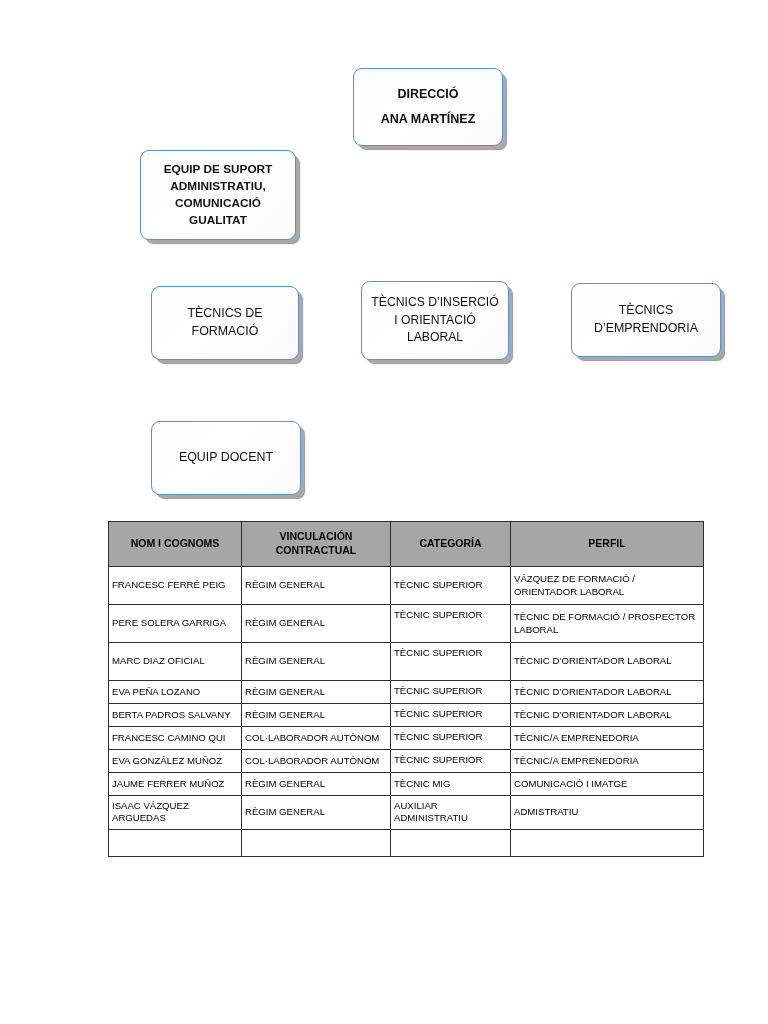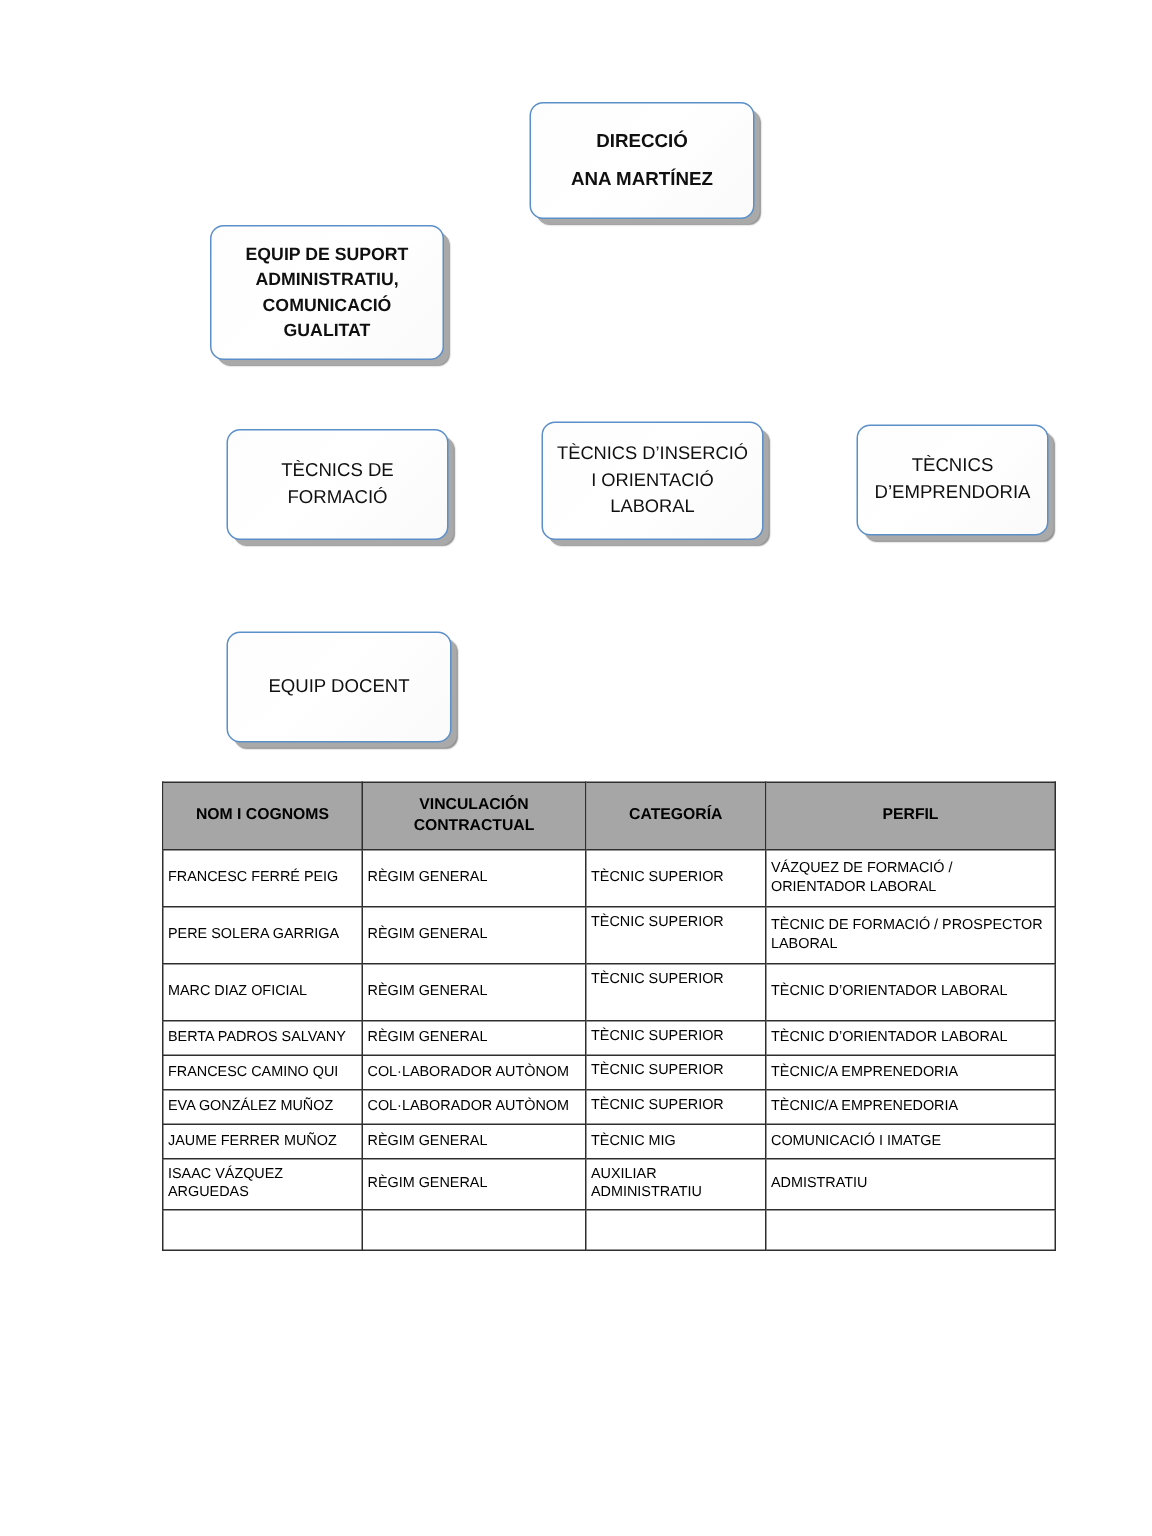--- a/index.html
+++ b/index.html
@@ -32,21 +32,21 @@
   .orgbox .line{display:block;line-height:1.45;white-space:nowrap;}
 
   .bold .line{font-weight:bold;}
 
   
   #box-direccio       {left:309px;  top:68px;  width:150px; height:78px;  font-size:12.5px;}
   #box-direccio .line {line-height:2.0;}
   #box-suport         {left:96px;   top:150px; width:156px; height:90px;  font-size:11.8px;}
   #box-formacio       {left:107px;  top:286px; width:148px; height:74px;  font-size:12.4px;}
   #box-insercio       {left:317px;  top:281px; width:148px; height:79px;  font-size:12.2px;}
-  #box-emprendoria    {left:527px;  top:283px; width:128px; height:74px;  font-size:12.4px;}
+  #box-emprendoria    {left:527px;  top:283px; width:150px; height:74px;  font-size:12.4px;}
   #box-docent         {left:107px;  top:421px; width:150px; height:74px;  font-size:12.4px;}
 
   
   .staff-table{
     position:absolute;
     left:64px;
     top:521px;
     width:595px;
     border-collapse:collapse;
     table-layout:fixed;
@@ -160,20 +160,26 @@
         <td class="cat">TÈCNIC SUPERIOR</td>
         <td class="perfil">TÈCNIC DE FORMACIÓ / PROSPECTOR LABORAL</td>
       </tr>
       <tr class="r-tall">
         <td>MARC DIAZ OFICIAL</td>
         <td>RÈGIM GENERAL</td>
         <td class="cat">TÈCNIC SUPERIOR</td>
         <td class="perfil">TÈCNIC D’ORIENTADOR LABORAL</td>
       </tr>
       <tr class="r-short">
+        <td>EVA PEÑA LOZANO</td>
+        <td>RÈGIM GENERAL</td>
+        <td class="cat">TÈCNIC SUPERIOR</td>
+        <td>TÈCNIC D’ORIENTADOR LABORAL</td>
+      </tr>
+      <tr class="r-short">
         <td>BERTA PADROS SALVANY</td>
         <td>RÈGIM GENERAL</td>
         <td class="cat">TÈCNIC SUPERIOR</td>
         <td>TÈCNIC D’ORIENTADOR LABORAL</td>
       </tr>
       <tr class="r-short">
         <td>FRANCESC CAMINO QUI</td>
         <td>COL·LABORADOR AUTÒNOM</td>
         <td class="cat">TÈCNIC SUPERIOR</td>
         <td class="perfil">TÈCNIC/A EMPRENEDORIA</td>

